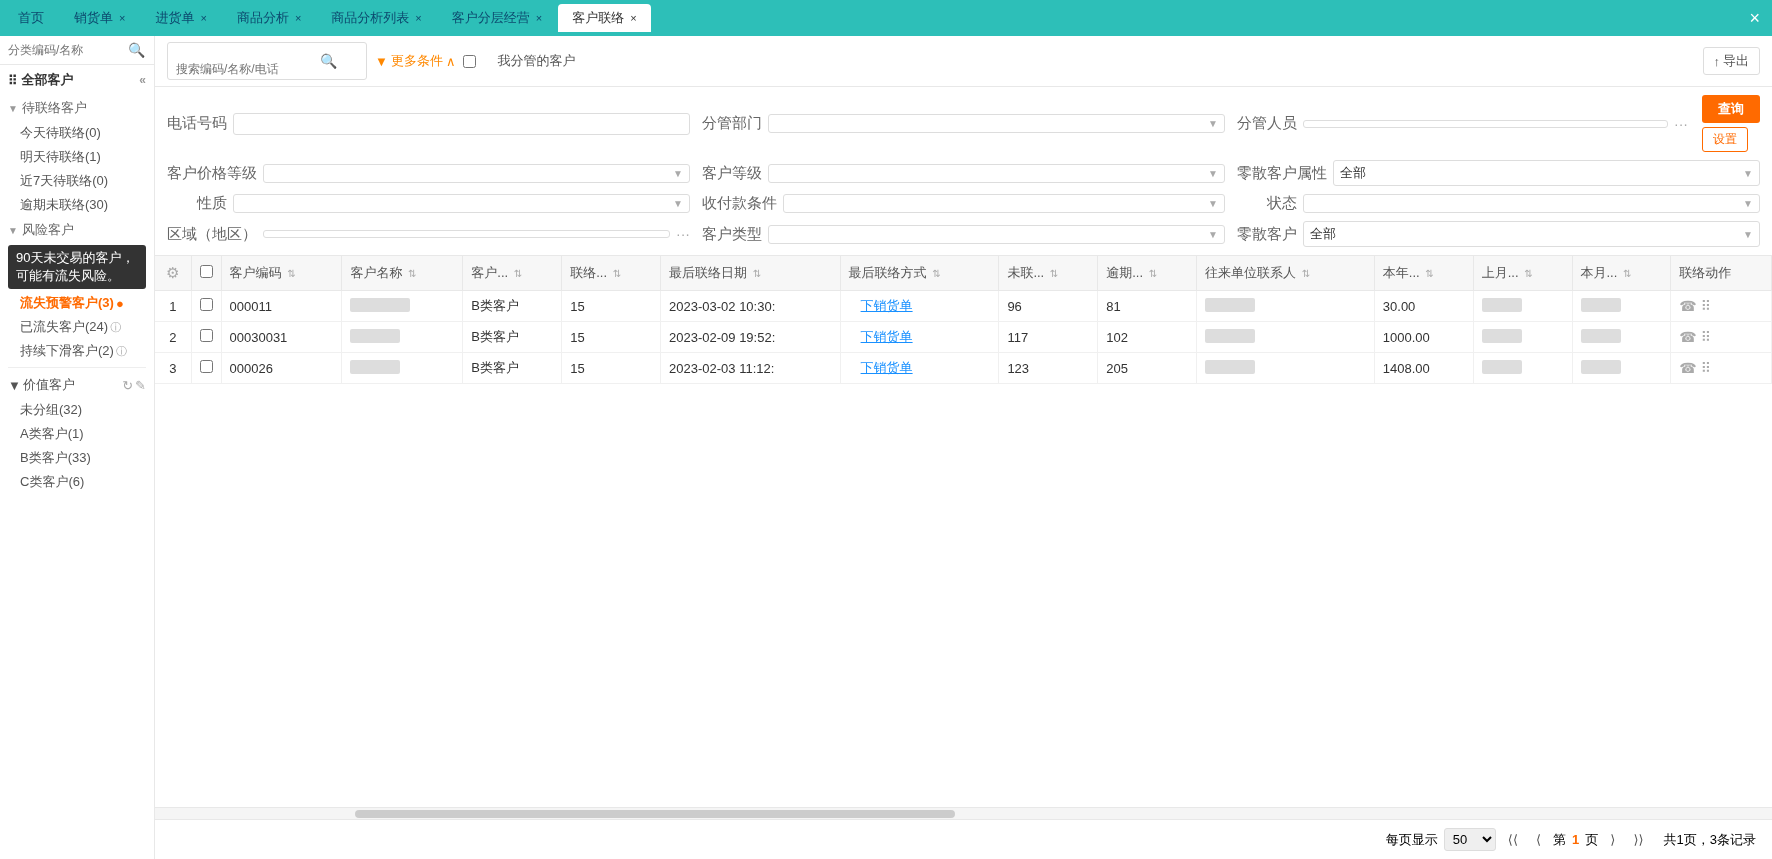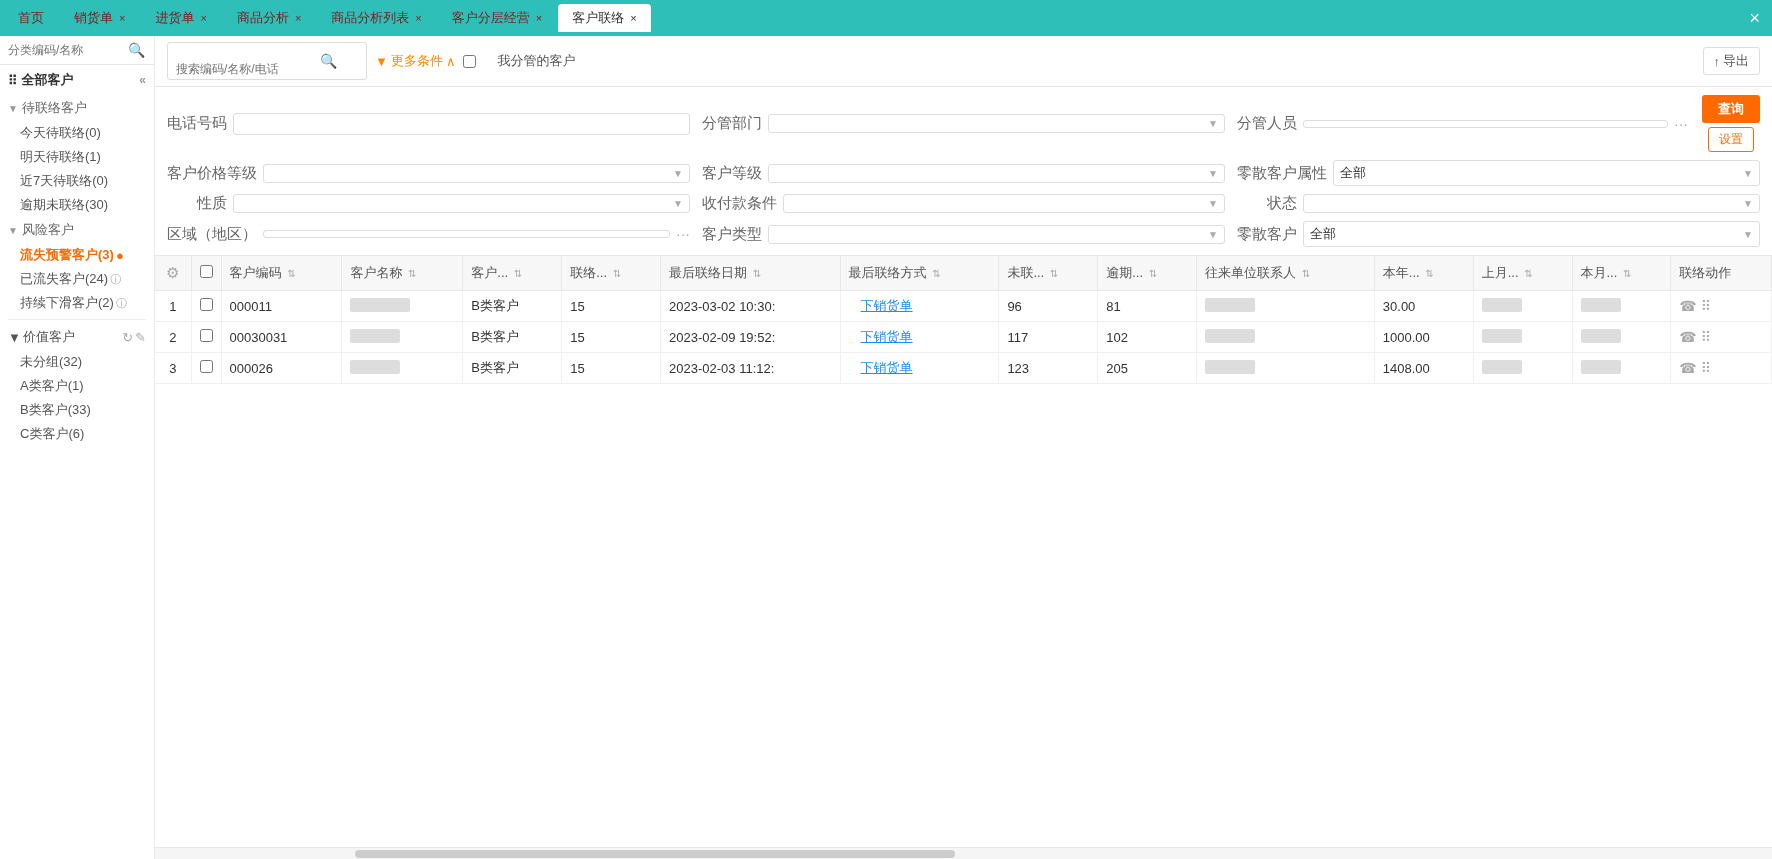--- a/index.html
+++ b/index.html
@@ -4,21 +4,21 @@
   <style>
     * { box-sizing: border-box; margin: 0; padding: 0; font-family: 'Microsoft YaHei', Arial, sans-serif; font-size: 13px; }
     body { background: #f5f5f5; overflow: hidden; }
 
     
     .tab-bar {
       display: flex; align-items: center; background: #2dbfb8; height: 36px; padding: 0 4px;
     }
     .tab-item {
       display: flex; align-items: center; padding: 0 14px; height: 28px; border-radius: 4px 4px 0 0;
-      color: #7f1d1d; cursor: pointer; font-size: 13px; white-space: nowrap; margin-right: 2px;
+      color: #0c4a6e; cursor: pointer; font-size: 13px; white-space: nowrap; margin-right: 2px;
     }
     .tab-item.active { background: #fff; color: #333; }
     .tab-item .close-x { margin-left: 6px; font-size: 11px; color: inherit; }
     .tab-spacer { flex: 1; }
     .tab-close-all { color: #fff; font-size: 18px; cursor: pointer; padding: 0 8px; }
 
     
     .main-layout { display: flex; height: calc(859px - 36px); }
 
     
@@ -112,21 +112,21 @@
     .adv-filter-dots { color: #aaa; cursor: pointer; font-size: 14px; }
     .query-btn {
       background: #ff6a00; color: #fff; border: none; border-radius: 3px;
       padding: 5px 16px; cursor: pointer; font-size: 13px; font-weight: bold;
     }
     .settings-btn {
       background: #fff; color: #ff6a00; border: 1px solid #ff6a00; border-radius: 3px;
       padding: 3px 10px; cursor: pointer; font-size: 12px;
     }
     .query-settings-col {
-      display: flex; flex-direction: column; gap: 4px; align-items: center; justify-content: center;
+      display: flex; flex-direction: column; gap: 4px; align-items: flex-start; justify-content: center;
     }
 
     
     .table-area { flex: 1; overflow: auto; background: #fff; }
     table { width: 100%; border-collapse: collapse; font-size: 12px; }
     thead tr { background: #f7f7f7; border-bottom: 1px solid #e8e8e8; }
     thead th {
       padding: 8px 8px; text-align: left; color: #555; font-weight: normal;
       border-right: 1px solid #e8e8e8; white-space: nowrap; position: sticky; top: 0; background: #f7f7f7;
       cursor: pointer;
@@ -216,20 +216,23 @@
       <span>近7天待联络(0)</span>
     </div>
     <div class="sidebar-item">
       <span>逾期未联络(30)</span>
     </div>
 
     <div class="sidebar-group-label">
       <span class="arrow">▼</span>
       <span>风险客户</span>
     </div>
+    <div class="tooltip-box">
+      <span>90天未交易的客户，可能有流失风险。</span>
+    </div>
     <div class="sidebar-item active bold">
       <span>流失预警客户(3)</span>
       <span style="color:#ff6a00; margin-left:2px;">●</span>
     </div>
     <div class="sidebar-item">
       <span>已流失客户(24)</span>
       <span style="color:#aaa; margin-left:2px; font-size:11px;">ⓘ</span>
     </div>
     <div class="sidebar-item">
       <span>持续下滑客户(2)</span>
@@ -593,14 +596,30 @@
             </td>
           </tr>
         </tbody>
       </table>
     </div>
 
     <div class="scrollbar-area">
       <div class="scrollbar-thumb"></div>
     </div>
 
+    <div class="pagination">
+      <span>每页显示</span>
+      <select>
+        <option>50</option>
+        <option>100</option>
+        <option>200</option>
+      </select>
+      <span class="page-nav">⟨⟨</span>
+      <span class="page-nav">⟨</span>
+      <span>第</span>
+      <span class="page-current">1</span>
+      <span>页</span>
+      <span class="page-nav">⟩</span>
+      <span class="page-nav">⟩⟩</span>
+      <span style="margin-left:8px;">共1页，3条记录</span>
+    </div>
   </div>
 </div>
 
 </body></html>

